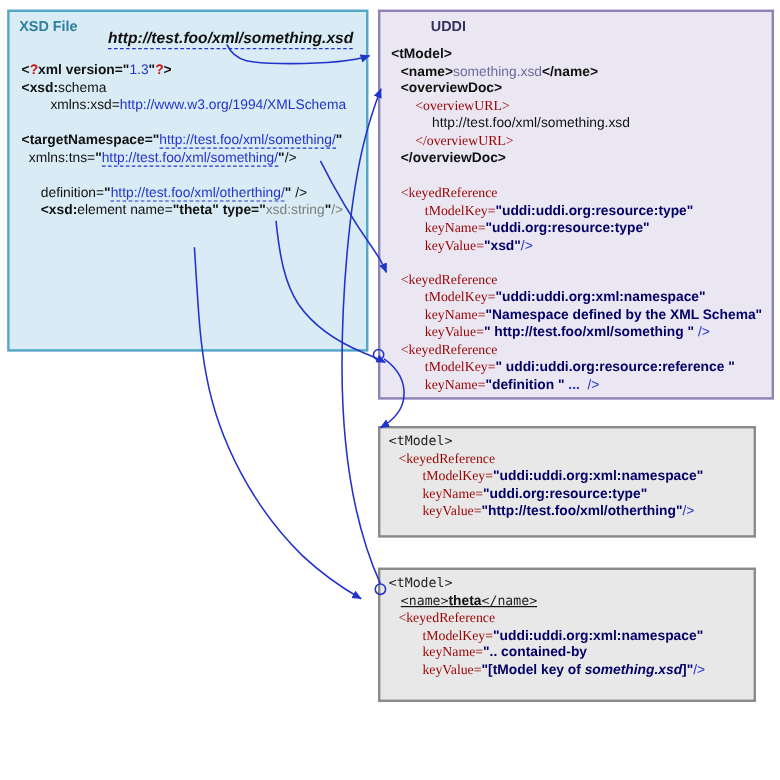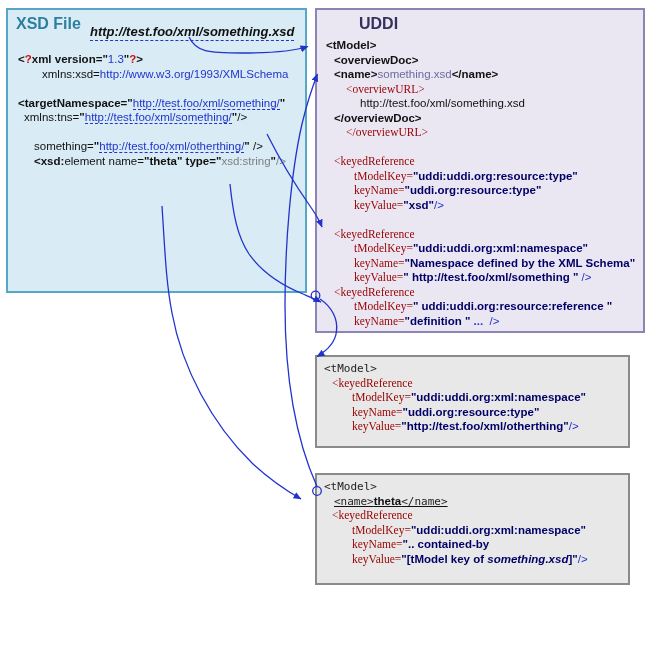--- a/index.html
+++ b/index.html
@@ -4,21 +4,21 @@
 <style>
   html,body{margin:0;padding:0;background:#ffffff;}
   .canvas{position:relative;width:650px;height:650px;background:#fff;overflow:hidden;
           font-family:"Liberation Sans",sans-serif;}
   .panel{position:absolute;box-sizing:border-box;}
   .panel-xsd{left:6px;top:8px;width:301px;height:285px;background:#d9ecf5;border:2px solid #54a7c7;}
   .panel-uddi{left:315px;top:8px;width:330px;height:325px;background:#eae7f3;border:2px solid #8d84b5;}
   .panel-grey{background:#e8e8e8;border:2px solid #8a8a8a;}
   .panel-g2{left:315px;top:355px;width:315px;height:93px;}
   .panel-g3{left:315px;top:473px;width:315px;height:112px;}
-  .ptitle{position:absolute;font-weight:bold;font-size:16px;}
+  .ptitle{position:absolute;font-weight:bold;font-size:12px;}
   .xsd-title{left:8px;top:5px;color:#2d7fa0;}
   .uddi-title{left:8px;top:5px;color:#34315e;margin-left:34px;}
   .header-url{position:absolute;left:82px;top:14px;font-weight:bold;font-style:italic;font-size:13px;color:#111;
               border-bottom:1px dashed #2233cc;padding-bottom:1px;}
   .code{position:absolute;font-size:11.5px;color:#111;}
   .code .cl{height:14.5px;line-height:14.5px;white-space:pre;}
   .code-xsd{left:8px;top:42px;}
   .code-uddi{left:7px;top:28px;}
   .code-grey{left:5px;top:4px;}
   
@@ -39,41 +39,42 @@
 </head>
 <body>
 
 <div class="canvas">
 
   <section class="panel panel-xsd">
     <div class="ptitle xsd-title">XSD File</div>
     <div class="header-url">http://test.foo/xml/something.xsd</div>
     <div class="code code-xsd">
         <div class="cl" style="padding-left: 2px;"><span class="b">&lt;</span><span class="rq">?</span><span class="b">xml version=</span><span class="b">"</span><span class="bl">1.3</span><span class="b">"</span><span class="rq">?</span><span class="b">&gt;</span></div>
-        <div class="cl" style="padding-left: 26px;"><span class="r">xmlns:xsd=</span><span class="bl">http://www.w3.org/1993/XMLSchema</span></div>
+        <div class="cl" style="padding-left: 2px;"><span class="b">&lt;xsd:</span><span class="r">schema</span></div>
+        <div class="cl" style="padding-left: 26px;"><span class="r">xmlns:xsd=</span><span class="bl">http://www.w3.org/1994/XMLSchema</span></div>
         <div class="cl">&nbsp;</div>
         <div class="cl" style="padding-left: 2px;"><span class="b">&lt;targetNamespace=</span><span class="b">"</span><span class="blu">http://test.foo/xml/something/</span><span class="b">"</span></div>
         <div class="cl" style="padding-left: 8px;"><span class="r">xmlns:tns=</span><span class="b">"</span><span class="blu">http://test.foo/xml/something/</span><span class="b">"</span><span class="r">/&gt;</span></div>
         <div class="cl">&nbsp;</div>
-        <div class="cl" style="padding-left: 18px;"><span class="r">something=</span><span class="b">"</span><span class="blu">http://test.foo/xml/otherthing/</span><span class="b">"</span><span class="r"> /&gt;</span></div>
+        <div class="cl" style="padding-left: 18px;"><span class="r">definition=</span><span class="b">"</span><span class="blu">http://test.foo/xml/otherthing/</span><span class="b">"</span><span class="r"> /&gt;</span></div>
         <div class="cl" style="padding-left: 18px;"><span class="b">&lt;xsd:</span><span class="r">element </span><span class="r">name=</span><span class="b">"theta"</span><span class="r"> </span><span class="b">type=</span><span class="b">"</span><span class="gy">xsd:string</span><span class="b">"</span><span class="gy">/&gt;</span></div>
         <div class="cl">&nbsp;</div>
       </div>
   </section>
 
   <section class="panel panel-uddi">
     <div class="ptitle uddi-title">UDDI</div>
     <div class="code code-uddi">
         <div class="cl" style="padding-left: 2px;"><span class="b">&lt;tModel&gt;</span></div>
+        <div class="cl" style="padding-left: 10px;"><span class="b">&lt;name&gt;</span><span class="sl">something.xsd</span><span class="b">&lt;/name&gt;</span></div>
         <div class="cl" style="padding-left: 10px;"><span class="b">&lt;overviewDoc&gt;</span></div>
-        <div class="cl" style="padding-left: 10px;"><span class="b">&lt;name&gt;</span><span class="sl">something.xsd</span><span class="b">&lt;/name&gt;</span></div>
         <div class="cl" style="padding-left: 22px;"><span class="m">&lt;overviewURL&gt;</span></div>
         <div class="cl" style="padding-left: 36px;"><span class="r">http://test.foo/xml/something.xsd</span></div>
+        <div class="cl" style="padding-left: 22px;"><span class="m">&lt;/overviewURL&gt;</span></div>
         <div class="cl" style="padding-left: 10px;"><span class="b">&lt;/overviewDoc&gt;</span></div>
-        <div class="cl" style="padding-left: 22px;"><span class="m">&lt;/overviewURL&gt;</span></div>
         <div class="cl">&nbsp;</div>
         <div class="cl" style="padding-left: 10px;"><span class="m">&lt;keyedReference</span></div>
         <div class="cl" style="padding-left: 30px;"><span class="m">tModelKey=</span><span class="nb">"uddi:uddi.org:resource:type"</span></div>
         <div class="cl" style="padding-left: 30px;"><span class="m">keyName=</span><span class="nb">"uddi.org:resource:type"</span></div>
         <div class="cl" style="padding-left: 30px;"><span class="m">keyValue=</span><span class="nb">"xsd"</span><span class="bl">/&gt;</span></div>
         <div class="cl">&nbsp;</div>
         <div class="cl" style="padding-left: 10px;"><span class="m">&lt;keyedReference</span></div>
         <div class="cl" style="padding-left: 30px;"><span class="m">tModelKey=</span><span class="nb">"uddi:uddi.org:xml:namespace"</span></div>
         <div class="cl" style="padding-left: 30px;"><span class="m">keyName=</span><span class="nb">"Namespace defined by the XML Schema"</span></div>
         <div class="cl" style="padding-left: 30px;"><span class="m">keyValue=</span><span class="nb">" http://test.foo/xml/something "</span><span class="bl"> /&gt;</span></div>

